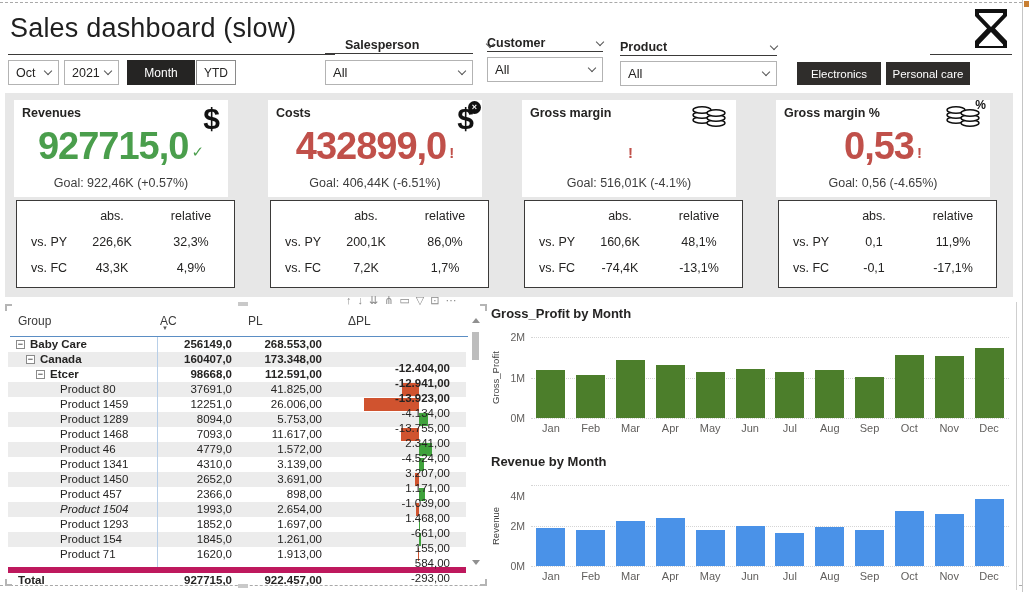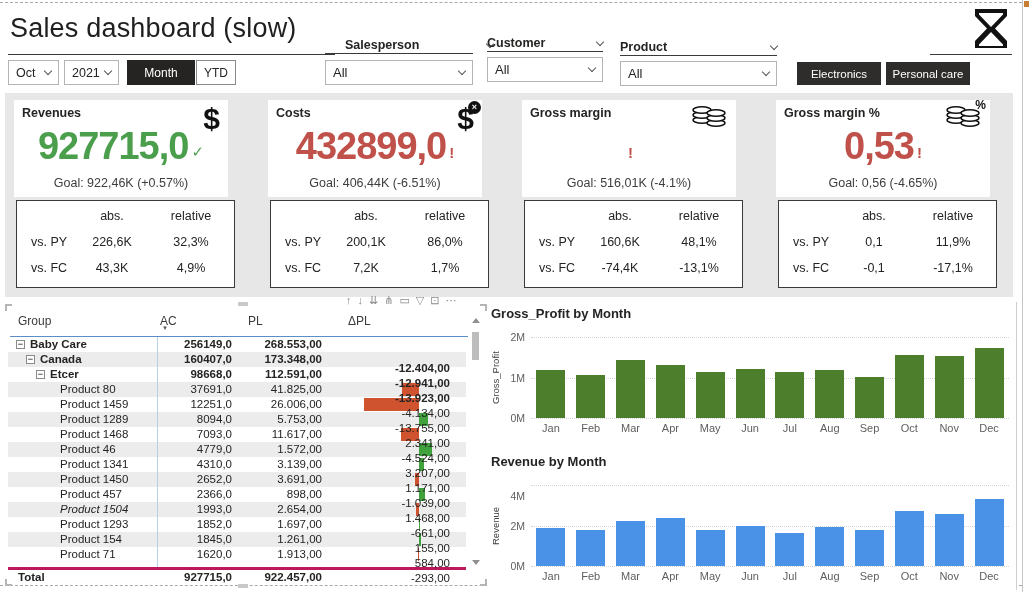--- a/index.html
+++ b/index.html
@@ -62,21 +62,21 @@
   .mx-row.bold { font-weight:700; }
   .mx-group { position:absolute; top:0; display:flex; align-items:center; height:15px; }
   .expand-box { display:inline-block; width:9px; height:9px; border:1px solid #8a8a8a; font-size:9px;
     line-height:7px; text-align:center; margin-right:5px; color:#555; background:#fff; cursor:pointer; }
   .mx-ac  { position:absolute; left:130px; width:94px;  text-align:right; }
   .mx-pl  { position:absolute; left:230px; width:84px;  text-align:right; }
   .mx-dpl { position:absolute; left:330px; width:112px; height:15px; }
   .mx-dpl .val { position:absolute; left:0; top:0; width:112px; text-align:right; z-index:2;margin-top:24px; }
   .databar { position:absolute; top:1px; height:13px; z-index:1; }
   #total-row { position:absolute; left:0; top:259px; width:458px; height:15px; line-height:15px;
-    font-weight:700; border-top:3px solid #be185d; background:#fff; }
+    font-weight:700; border-top:6px solid #be185d; background:#fff; }
   .tri-up { width:0; height:0; border-left:4px solid transparent; border-right:4px solid transparent;
     border-bottom:5px solid #909090; }
   .tri-down { width:0; height:0; border-left:4px solid transparent; border-right:4px solid transparent;
     border-top:5px solid #909090; }
   .sb-thumb { position:absolute; width:7px; background:#bdbdbd; }
   .corner { position:absolute; width:7px; height:7px; }
   .corner.tl { border-top:2px solid #b5b5b5; border-left:2px solid #b5b5b5; }
   .corner.tr { border-top:2px solid #b5b5b5; border-right:2px solid #b5b5b5; }
   .corner.bl { border-bottom:2px solid #b5b5b5; border-left:2px solid #b5b5b5; }
   .corner.br { border-bottom:2px solid #b5b5b5; border-right:2px solid #b5b5b5; }

